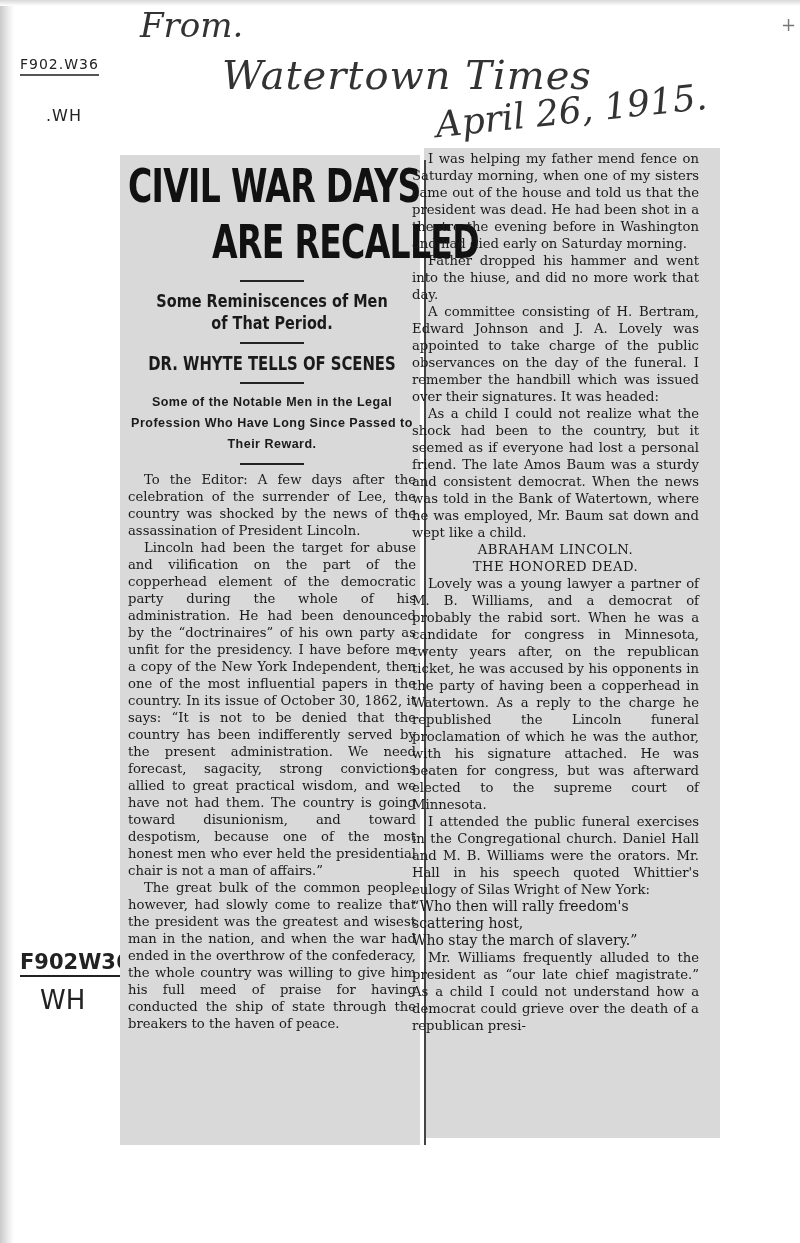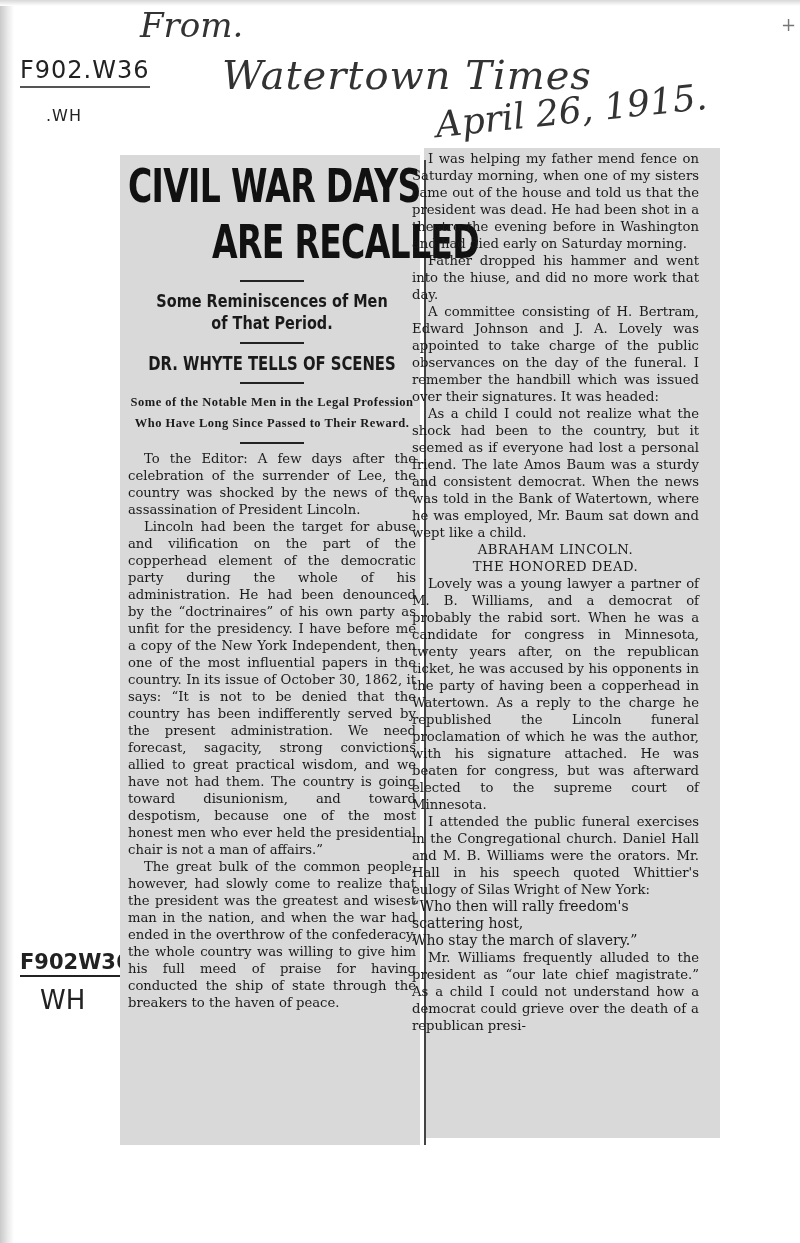--- a/index.html
+++ b/index.html
@@ -47,42 +47,42 @@
     .sep { width: 64px; height: 2px; background: #222; margin: 8px auto; }
     .deck1 {
       font-family: "DejaVu Sans", sans-serif; font-weight: bold; font-size: 17px;
       text-align: center; line-height: 22px; transform: scaleX(0.85);
     }
     .deck2 {
       font-family: "DejaVu Sans", sans-serif; font-weight: bold; font-size: 19px;
       text-align: center; transform: scaleX(0.78); white-space: nowrap; margin-left: -26px; width: 340px;
     }
     .deck3 {
-      font-family: Liberation Serif, serif; font-weight: bold; font-size: 12.5px;
+      font-family: Liberation Sans, sans-serif; font-weight: bold; font-size: 12.5px;
       text-align: center; line-height: 21px; letter-spacing: 0.5px;
     }
     .para {
       font-size: 13.2px; line-height: 17px; text-align: justify; margin: 0;
       text-indent: 16px; color: #1a1a1a;
     }
     .centered { text-align: center; font-size: 13.2px; line-height: 17px; letter-spacing: 0.5px; }
     .poem { font-size: 14px; line-height: 17px; margin: 0; }
   </style>
 </head>
 <body>
 
 <div class="edge-left"></div>
 <div class="edge-top"></div>
 
 <div class="hand" style="left:140px; top:5px; font-size:34px;">From.</div>
 <div class="hand" style="left:222px; top:52px; font-size:40px; letter-spacing:1px;">Watertown Times</div>
 <div class="hand" style="left:435px; top:90px; font-size:36px; transform:rotate(-6deg);">April 26, 1915.</div>
 <div class="corner-mark">+</div>
 
-<div class="stamp" style="left:20px; top:56px; font-size:24px; letter-spacing:1px; border-bottom:2px solid #555; padding-bottom:2px;">F902.W36</div>
+<div class="stamp" style="left:20px; top:56px; font-size:14px; letter-spacing:1px; border-bottom:2px solid #555; padding-bottom:2px;">F902.W36</div>
 <div class="stamp" style="left:46px; top:106px; font-size:16px; letter-spacing:1px;">.WH</div>
 
 <div class="stamp" style="left:20px; top:950px; font-size:21px; font-weight:bold; border-bottom:2px solid #222; padding-bottom:1px;">F902W36</div>
 <div class="stamp" style="left:40px; top:985px; font-size:26px;">WH</div>
 
 <div class="clip clip-left"></div>
 <div class="clip clip-right"></div>
 <div class="col-rule"></div>
 
 <div class="col col-left">

